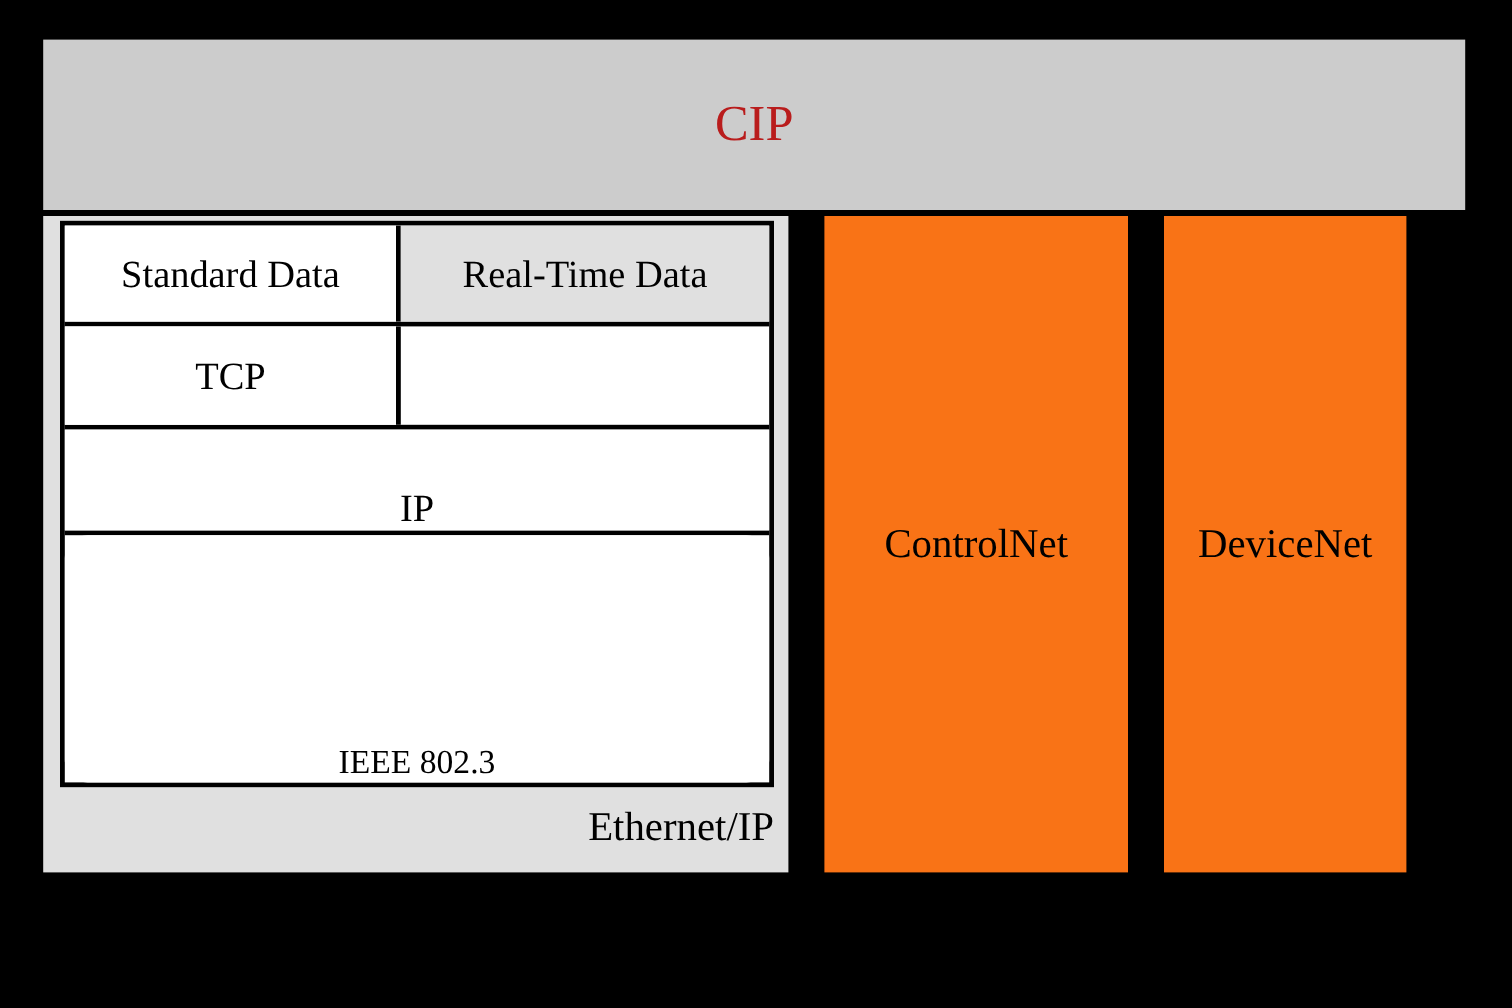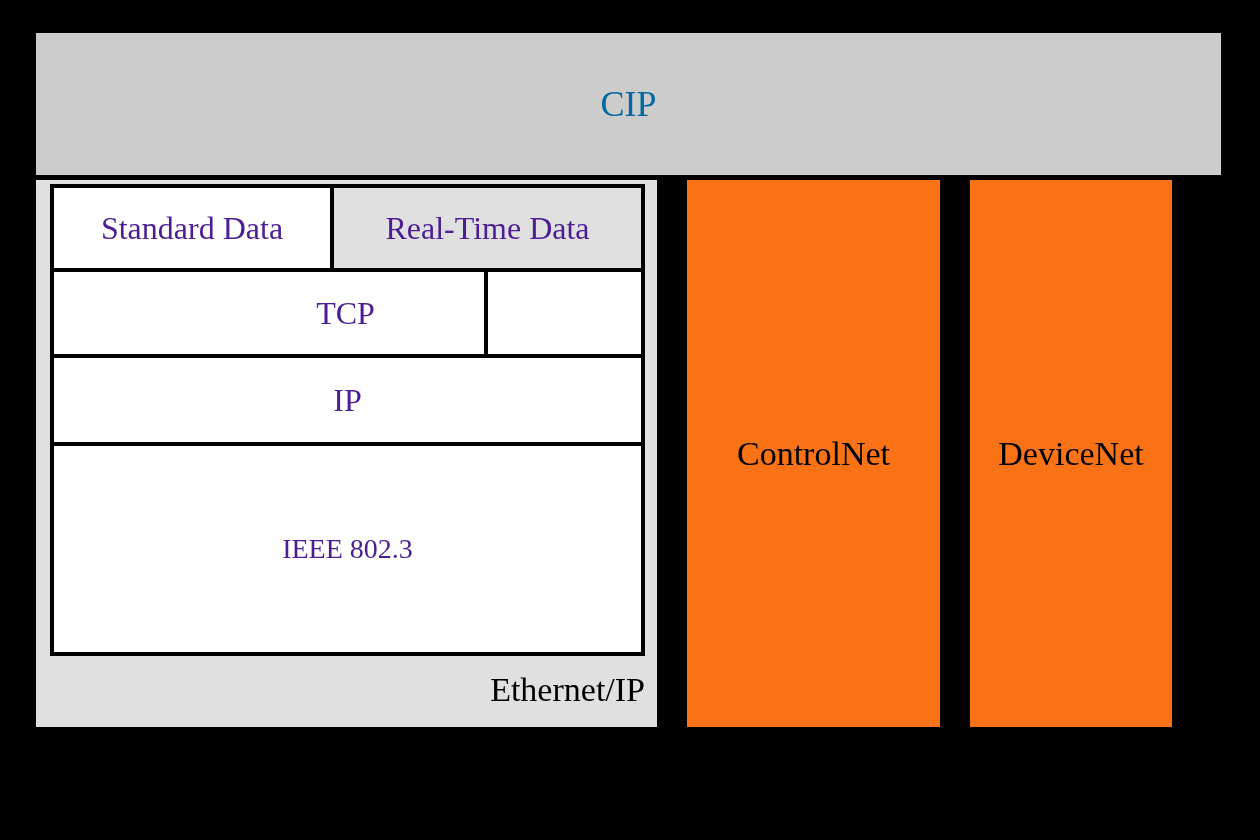--- a/index.html
+++ b/index.html
@@ -28,22 +28,22 @@
     left: 36px;
     top: 33px;
     width: 1185px;
     height: 142px;
     background: #cccccc;
     display: flex;
     align-items: center;
     justify-content: center;
   }
   .cip-label {
-    font-size: 36px;
-    color: #0369a1;
+    font-size: 42px;
+    color: #b91c1c;
     line-height: 1;
   }
 
   
   .ethernet-container {
     position: absolute;
     left: 36px;
     top: 180px;
     width: 621px;
     height: 547px;
@@ -63,42 +63,43 @@
     display: flex;
     flex-direction: column;
   }
 
   .stack-row {
     display: flex;
     width: 100%;
     box-sizing: border-box;
   }
   .row-data  { height: 84px; border-bottom: 4px solid #000000; }
-  .row-trans { height: 86px; border-bottom: 4px solid #000000; justify-content: center; }
+  .row-trans { height: 86px; border-bottom: 4px solid #000000; }
   .row-ip    { height: 88px; border-bottom: 4px solid #000000; }
   .row-phy   { flex: 1 1 auto; }
 
   .cell {
     display: flex;
     align-items: center;
     justify-content: center;
     box-sizing: border-box;
     font-size: 32px;
-    color: #4c1d95;
+    color: #000000;
     background: #ffffff;
   }
   .cell-left {
     width: 280px;
     border-right: 4px solid #000000;
   }
   .cell-right {
     flex: 1 1 auto;
   }
   .cell-full {
     width: 100%;
+    align-items: flex-end;
   }
   .cell-shaded { background: #e0e0e0; }
 
   .cell-phy { font-size: 28px; border-radius: 19px; }
 
   
   .ethernet-caption {
     position: absolute;
     left: 14px;
     top: 476px;

